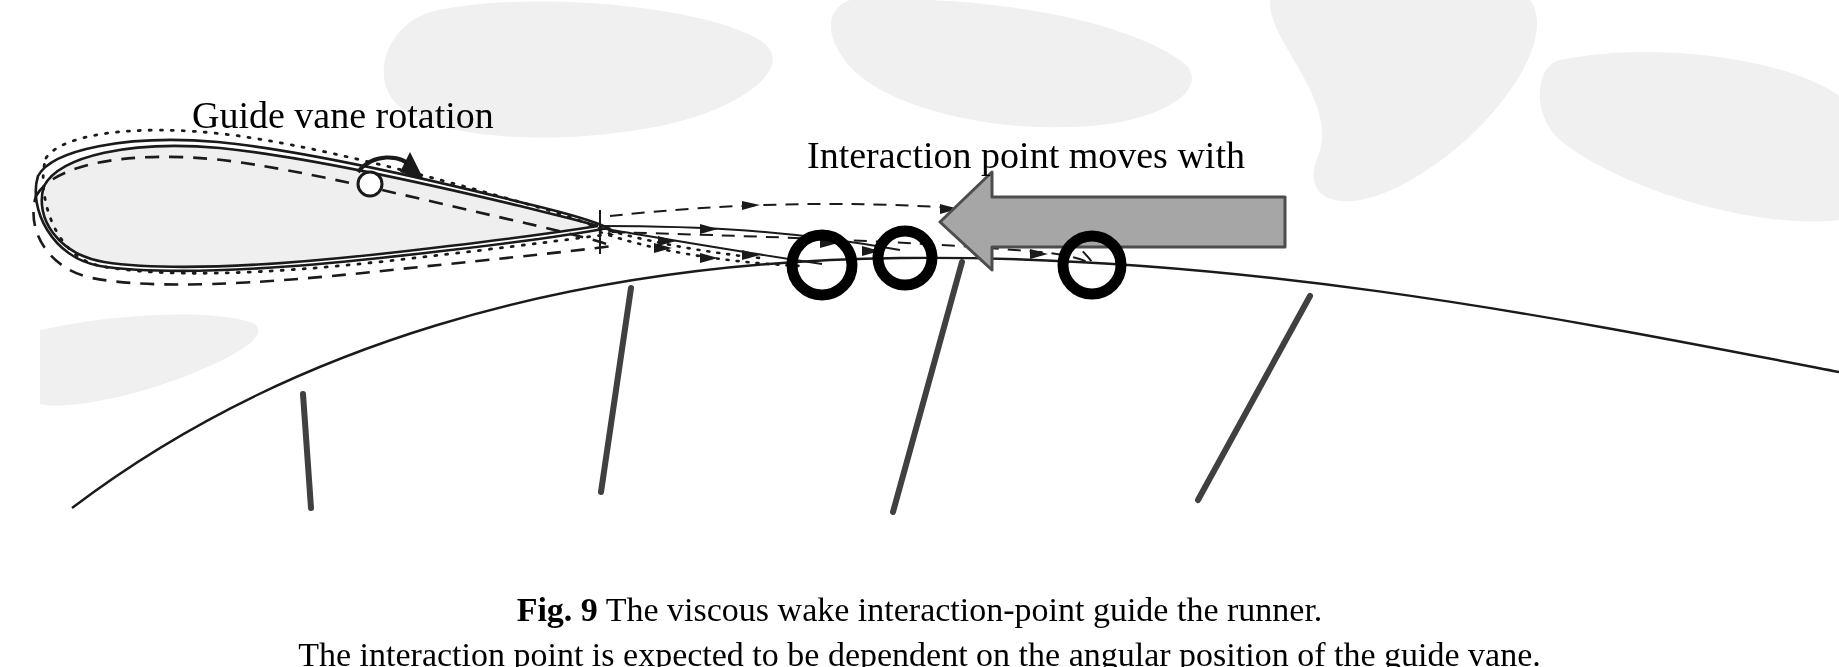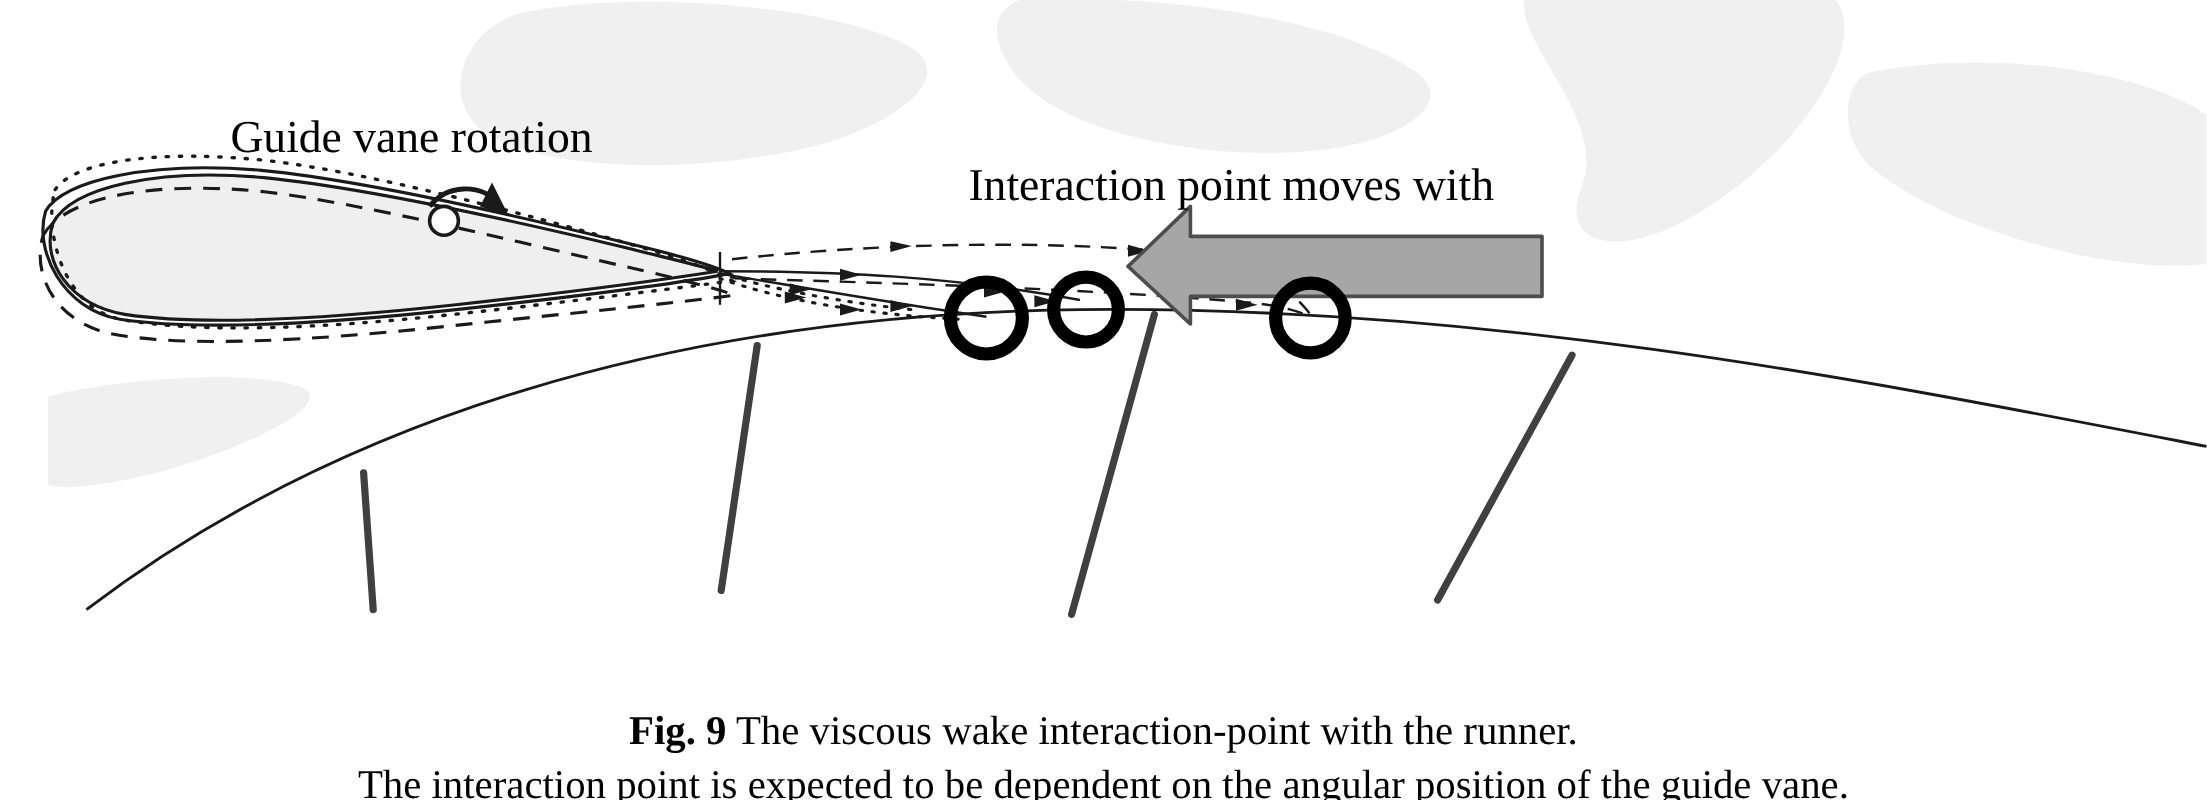--- a/index.html
+++ b/index.html
@@ -149,17 +149,17 @@
     </g>
   </svg>
 
   <div class="anno" id="label-guide-vane-rotation">Guide vane rotation</div>
 
   <div class="anno" id="label-interaction-note">
     <div>Interaction point moves with</div>
   </div>
 
   <div id="caption-block">
-    <div><span class="fig-num">Fig. 9</span><span> The viscous wake interaction-point with the runner.</span></div>
+    <div><span class="fig-num">Fig. 9</span><span> The viscous wake interaction-point guide the runner.</span></div>
     <div>The interaction point is expected to be dependent on the angular position of the guide vane.</div>
   </div>
 
 </div>
 
 </body></html>

